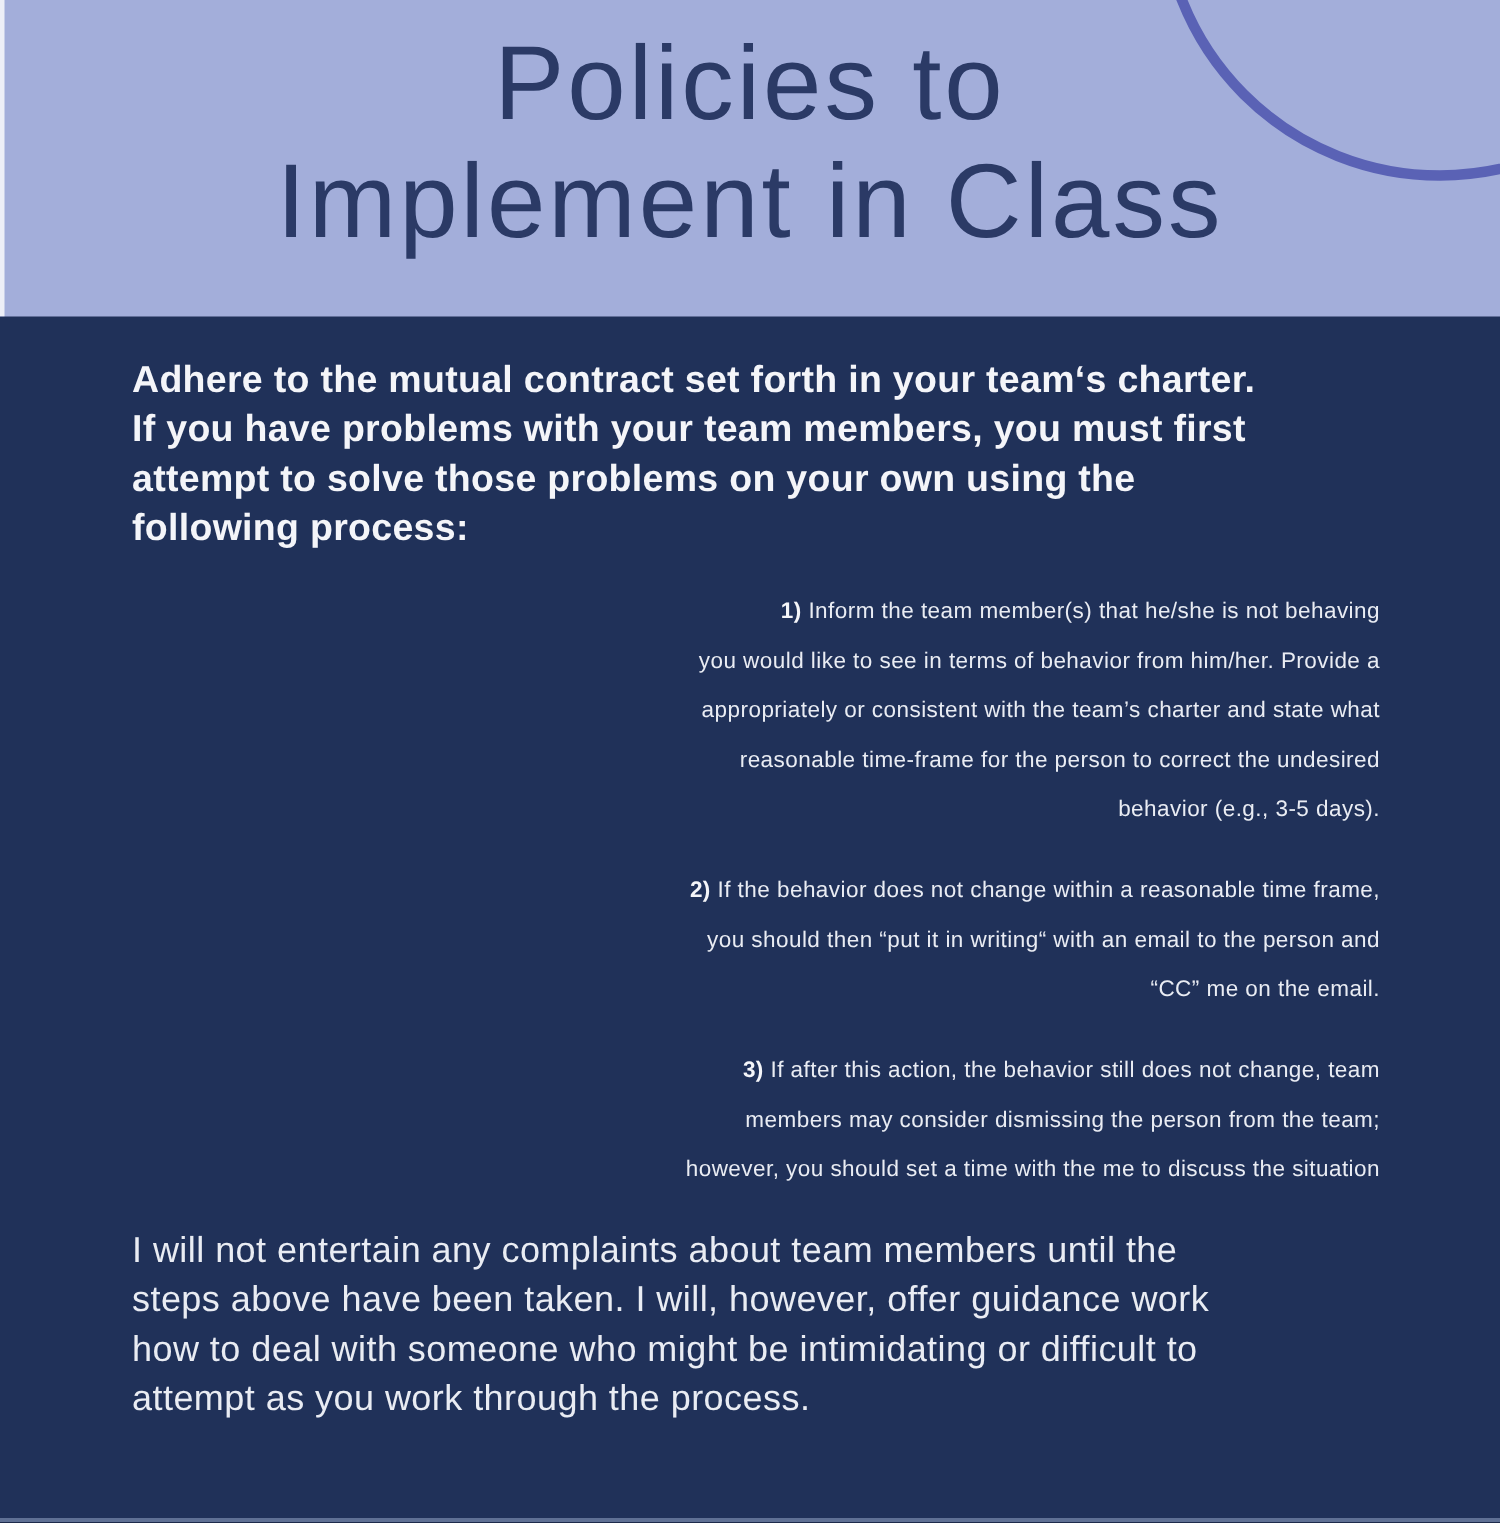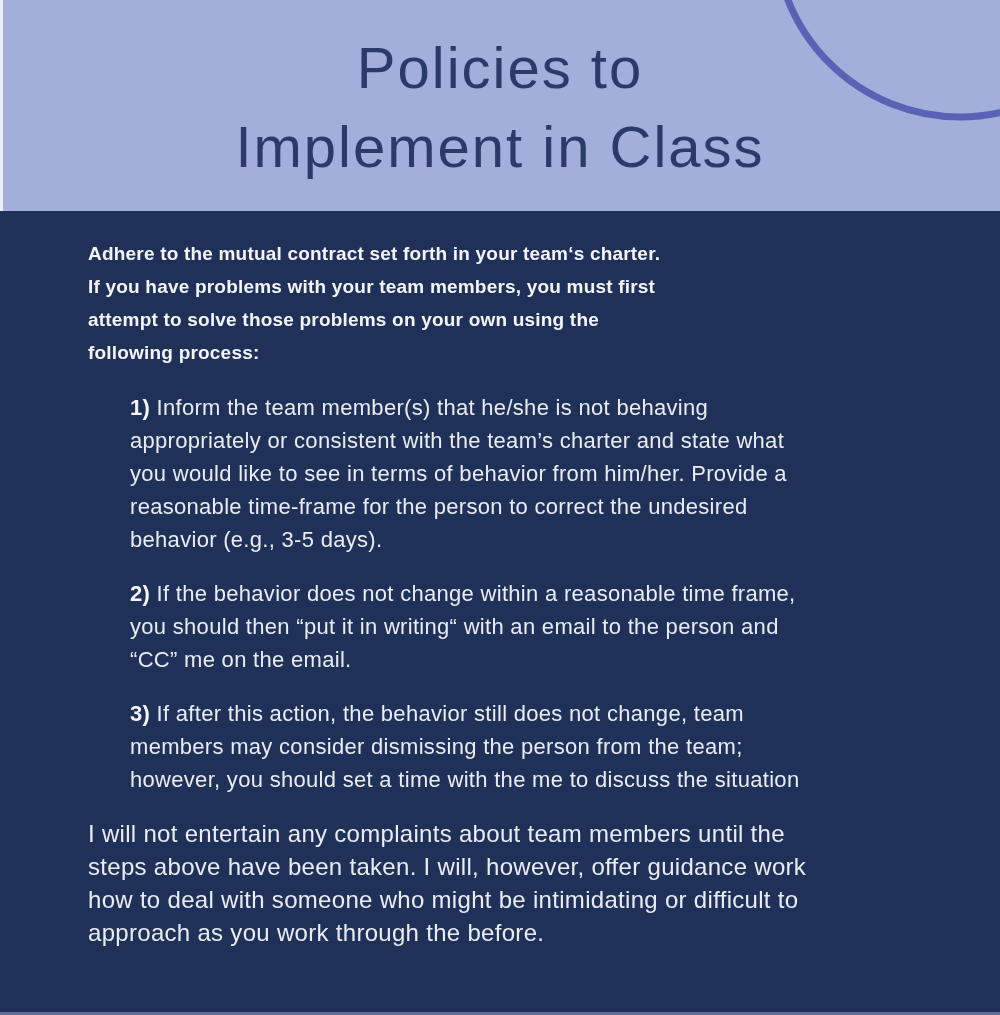--- a/index.html
+++ b/index.html
@@ -28,49 +28,50 @@
     background: #edeff7;
   }
   .arc-svg {
     position: absolute;
     top: 0; right: 0;
     width: 220px; height: 211px;
     display: block;
   }
   .title {
     position: absolute;
-    top: 28px;
+    top: 16px;
     left: 0;
     width: 100%;
     text-align: center;
     color: #2b3a66;
-    font-size: 58px;
+    font-size: 70px;
     line-height: 79px;
     font-weight: 300;
     letter-spacing: 2px;
   }
   
   .body {
     position: relative;
     padding: 26px 80px 0 88px;
     color: #e9ecf3;
   }
   .line { white-space: nowrap; }
   .intro {
     font-weight: bold;
-    font-size: 19px;
+    font-size: 25px;
     line-height: 33px;
     color: #f4f5f9;
     letter-spacing: 0.2px;
   }
   .policy-list {
     margin: 22px 0 0 42px;
-    font-size: 22px;
+    font-size: 15px;
     line-height: 33px;
     letter-spacing: 0.3px;
+    text-align: right;
   }
   .policy-item { margin-bottom: 21px; }
   .policy-item .num { font-weight: bold; color: #f4f5f9; }
   .outro {
     margin-top: 21px;
     font-size: 24px;
     line-height: 33px;
     letter-spacing: 0.3px;
   }
   
@@ -103,22 +104,22 @@
       <div class="line">Adhere to the mutual contract set forth in your team‘s charter.</div>
       <div class="line">If you have problems with your team members, you must first</div>
       <div class="line">attempt to solve those problems on your own using the</div>
       <div class="line">following process:</div>
     </div>
 
     <div class="policy-list">
 
       <div class="policy-item">
         <div class="line"><span class="num">1)</span> <span>Inform the team member(s) that he/she is not behaving</span></div>
+        <div class="line">you would like to see in terms of behavior from him/her. Provide a</div>
         <div class="line">appropriately or consistent with the team’s charter and state what</div>
-        <div class="line">you would like to see in terms of behavior from him/her. Provide a</div>
         <div class="line">reasonable time-frame for the person to correct the undesired</div>
         <div class="line">behavior (e.g., 3-5 days).</div>
       </div>
 
       <div class="policy-item">
         <div class="line"><span class="num">2)</span> <span>If the behavior does not change within a reasonable time frame,</span></div>
         <div class="line">you should then “put it in writing“ with an email to the person and</div>
         <div class="line">“CC” me on the email.</div>
       </div>
 
@@ -127,20 +128,20 @@
         <div class="line">members may consider dismissing the person from the team;</div>
         <div class="line">however, you should set a time with the me to discuss the situation</div>
       </div>
 
     </div>
 
     <div class="outro">
       <div class="line">I will not entertain any complaints about team members until the</div>
       <div class="line">steps above have been taken. I will, however, offer guidance work</div>
       <div class="line">how to deal with someone who might be intimidating or difficult to</div>
-      <div class="line">approach as you work through the before.</div>
+      <div class="line">attempt as you work through the process.</div>
     </div>
 
   </main>
 
   <div class="bottom-line"></div>
 
 </div>
 
 </body></html>

